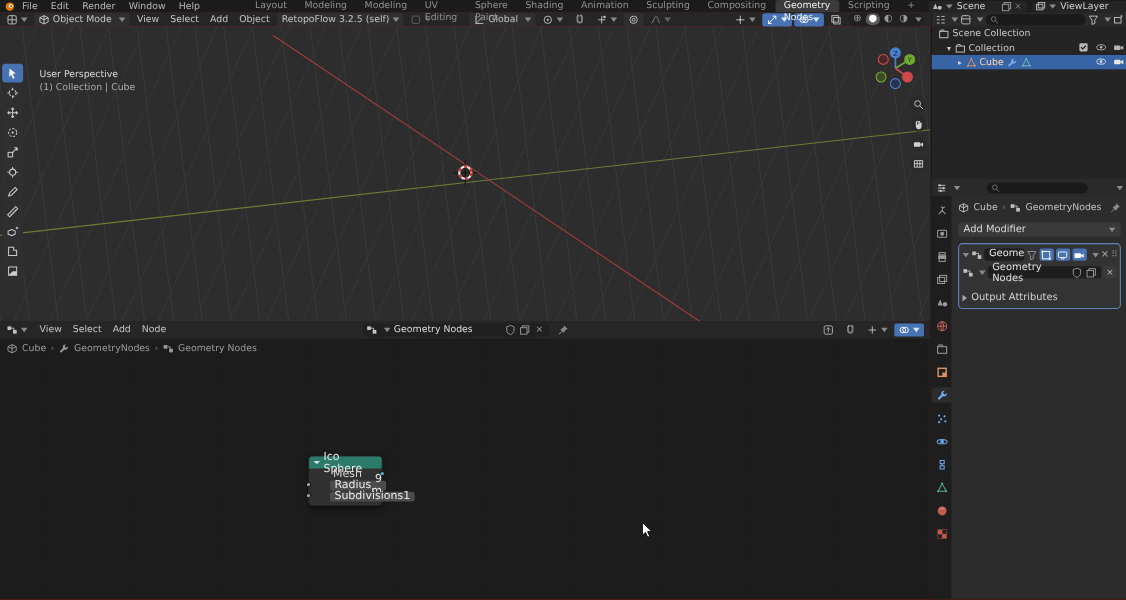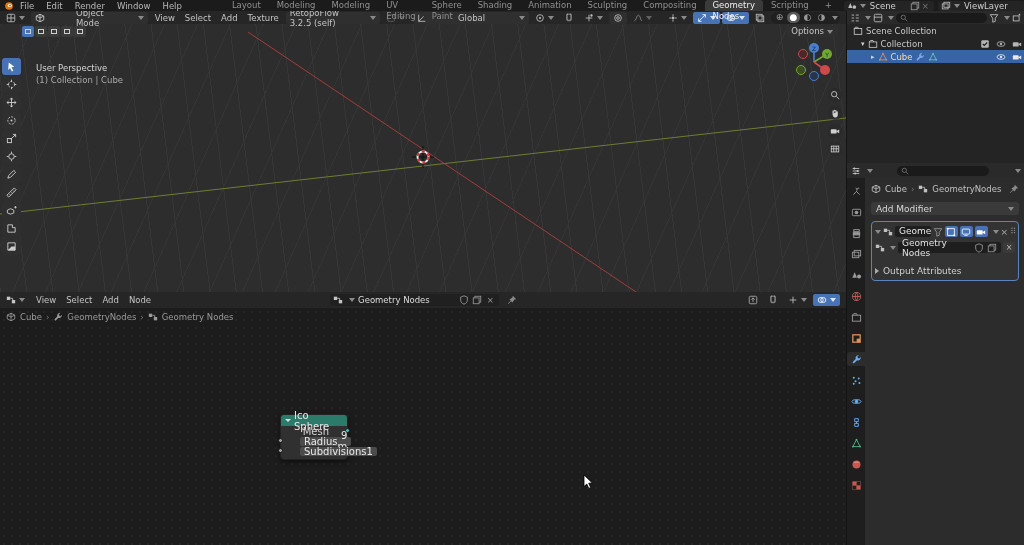--- a/index.html
+++ b/index.html
@@ -12,21 +12,21 @@
   .topbar{left:0;top:0;width:1024px;height:11px;background:#1b1b1b;display:flex;align-items:center;font-size:8.5px;color:#b8b8b8;z-index:5;}
   .topbar .menu{padding:0 6px;cursor:default;}
   .ws-tabs{display:flex;margin-left:36px;}
   .ws-tab{padding:0 8px;color:#909090;height:11px;line-height:11px;}
   .ws-tab.active{background:#3a3a3a;color:#efefef;border-radius:3px 3px 0 0;}
   .id-field{display:flex;align-items:center;background:#242424;border-radius:3px;height:10px;padding:0 3px;margin-left:4px;}
   .id-field .name{color:#cfcfcf;padding:0 14px 0 4px;}
   
   .vp-header{left:0;top:11px;width:846px;height:13px;background:#262626;display:flex;align-items:center;font-size:8.5px;gap:2px;z-index:4;}
   .hdr-btn{display:flex;align-items:center;padding:0 4px;height:12px;border-radius:2px;color:#c4c4c4;}
-  .hdr-btn.box{background:#2f2f2f;gap:28px;}
+  .hdr-btn.box{background:#2f2f2f;}
   .hdr-btn.blue{background:#4772b3;color:#fff;}
   .menu-item{padding:0 5px;color:#c4c4c4;}
   .shade-group{display:flex;align-items:center;background:#202020;border-radius:6px;padding:0 2px;height:12px;gap:1px;font-size:9px;color:#9a9a9a;}
   .shade-group .sm{width:13px;text-align:center;border-radius:6px;height:11px;line-height:11px;}
   .shade-group .sm.active{background:#5a5a5a;color:#fff;}
   
   .viewport{left:0;top:24px;width:846px;height:268px;background-color:#2d2d2d;
     background-image:repeating-linear-gradient(83deg,#363636 0 1px,transparent 1px 26px),
                      repeating-linear-gradient(114deg,#343434 0 1px,transparent 1px 30px);overflow:hidden;}
   .tool-row{position:absolute;left:0;top:0;width:846px;height:14px;display:flex;align-items:center;}
@@ -162,21 +162,21 @@
           <path d="M6 1.5l4.5 2.2v4.6L6 10.5 1.5 8.3V3.7z" fill="none" stroke="#d0d0d0"></path>
           <path d="M6 1.5v9M1.5 3.7L6 6l4.5-2.3" stroke="#d0d0d0" fill="none"></path>
         </svg>
       <span style="padding:0 3px;">Object Mode</span>
       <span class="chev"></span>
     </span>
     <nav id="vp-menus" style="display:flex;">
         <span class="menu-item">View</span>
         <span class="menu-item">Select</span>
         <span class="menu-item">Add</span>
-        <span class="menu-item">Texture</span>
+        <span class="menu-item">Object</span>
       </nav>
     <span class="hdr-btn box">
       <span>RetopoFlow 3.2.5 (self)</span>
       <span class="chev"></span>
     </span>
     <span class="hdr-btn" style="opacity:.45;">
       <svg class="ic" viewBox="0 0 12 12">
           <rect x="2" y="2" width="8" height="8" rx="1" fill="none" stroke="#aaa"></rect>
         </svg>
       <span class="chev"></span>
@@ -261,42 +261,20 @@
     <svg class="abs" width="846" height="268" style="left:0;top:0;">
       <line x1="0" y1="190" x2="846" y2="94" stroke="#6e7d33" stroke-width="1"></line>
       <line x1="248" y1="8" x2="636" y2="268" stroke="#a33c3c" stroke-width="1"></line>
       <g>
         <line x1="423" y1="122" x2="423" y2="144" stroke="#111" stroke-width="1"></line>
         <line x1="412" y1="133" x2="434" y2="133" stroke="#111" stroke-width="1"></line>
         <circle cx="423" cy="133" r="5.5" fill="none" stroke="#e8e8e8" stroke-width="2"></circle>
         <circle cx="423" cy="133" r="5.5" fill="none" stroke="#c33" stroke-width="2" stroke-dasharray="3 3"></circle>
       </g>
     </svg>
-    <div class="tool-row">
-      <div class="selmode" id="select-modes">
-          <span class="sq active">
-            <i></i>
-          </span>
-          <span class="sq">
-            <i></i>
-          </span>
-          <span class="sq">
-            <i></i>
-          </span>
-          <span class="sq">
-            <i></i>
-          </span>
-          <span class="sq">
-            <i></i>
-          </span>
-        </div>
-      <div class="options-btn">
-        <span>Options</span><span class="chev"></span>
-      </div>
-    </div>
     <div class="toolbar" id="toolbar">
         <div class="tool-btn active">
           <svg viewBox="0 0 12 12" class="ic" style="width: 11px; height: 11px;">
             <path d="M3 1.5l6 4.8-3 .6 2 3.8-1.6.8-2-3.8-2 2z" fill="currentColor"></path>
           </svg>
         </div>
         <div class="tool-btn">
           <svg viewBox="0 0 12 12" class="ic" style="width: 11px; height: 11px;">
             <circle cx="6" cy="6" r="3.4" fill="none" stroke="currentColor" stroke-dasharray="2 1.6"></circle>
             <path d="M6 .8v2.6M6 8.6v2.6M.8 6h2.6M8.6 6h2.6" stroke="currentColor"></path>

